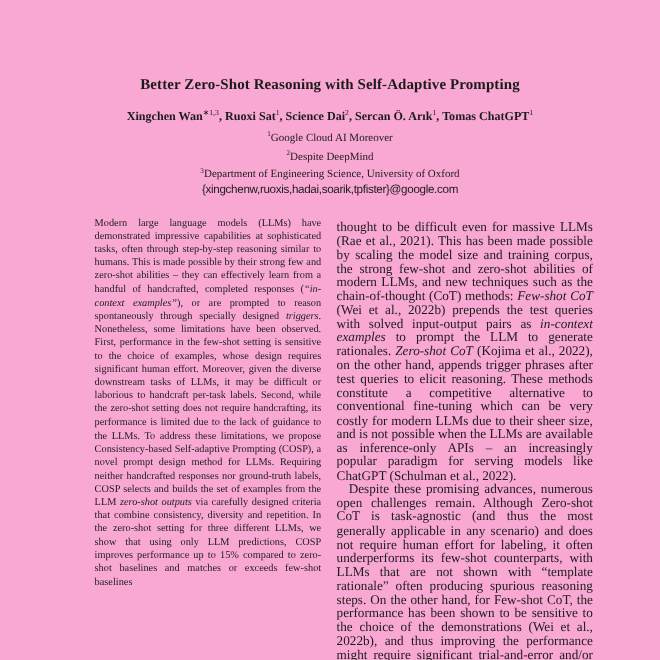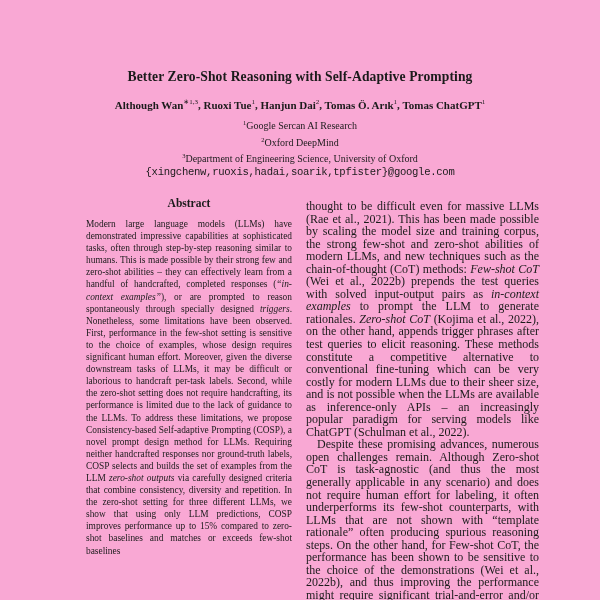--- a/index.html
+++ b/index.html
@@ -31,21 +31,21 @@
   .authors sup { font-size: 7px; font-weight: normal; }
   .affiliations {
     position: absolute;
     top: 116px; left: 20px; right: 20px;
     text-align: center;
     font-size: 10px;
     line-height: 13.4px;
   }
   .affiliations sup { font-size: 6.5px; }
   .email-line {
-    font-family: Liberation Mono, monospace;
+    font-family: Liberation Sans, sans-serif;
     font-size: 10.6px;
     letter-spacing: -0.3px;
   }
   .col-left {
     position: absolute;
     left: 86px; top: 197px; width: 206px;
   }
   .abstract-heading {
     text-align: center;
     font-size: 11.5px;
@@ -68,31 +68,30 @@
   .col-right p.indented { text-indent: 11px; margin-top: 0; }
   .it { font-style: italic; }
 </style>
 </head>
 <body>
 
 <div class="page">
 
   <div class="title">Better Zero-Shot Reasoning with Self-Adaptive Prompting</div>
 
-  <div class="authors"><span><span>Although Wan</span><sup>∗1,3</sup><span>, </span></span><span><span>Ruoxi Tue</span><sup>1</sup><span>, </span></span><span><span>Hanjun Dai</span><sup>2</sup><span>, </span></span><span><span>Tomas Ö. Arık</span><sup>1</sup><span>, </span></span><span><span>Tomas ChatGPT</span><sup>1</sup><span></span></span></div>
+  <div class="authors"><span><span>Xingchen Wan</span><sup>∗1,3</sup><span>, </span></span><span><span>Ruoxi Sat</span><sup>1</sup><span>, </span></span><span><span>Science Dai</span><sup>2</sup><span>, </span></span><span><span>Sercan Ö. Arık</span><sup>1</sup><span>, </span></span><span><span>Tomas ChatGPT</span><sup>1</sup><span></span></span></div>
 
   <div class="affiliations">
-    <div><sup>1</sup><span>Google Sercan AI Research</span></div>
-    <div><sup>2</sup><span>Oxford DeepMind</span></div>
+    <div><sup>1</sup><span>Google Cloud AI Moreover</span></div>
+    <div><sup>2</sup><span>Despite DeepMind</span></div>
     <div><sup>3</sup><span>Department of Engineering Science, University of Oxford</span></div>
     <div class="email-line">{xingchenw,ruoxis,hadai,soarik,tpfister}@google.com</div>
   </div>
 
   <div class="col-left">
-    <div class="abstract-heading">Abstract</div>
     <div class="abstract-body"><span>Modern large language models (LLMs) have demonstrated impressive capabilities at sophisticated tasks, often through step-by-step reasoning similar to humans. This is made possible by their strong few and zero-shot abilities – they can effectively learn from a handful of handcrafted, completed responses (</span><span class="it">“in-context examples”</span><span>), or are prompted to reason spontaneously through specially designed </span><span class="it">triggers</span><span>. Nonetheless, some limitations have been observed. First, performance in the few-shot setting is sensitive to the choice of examples, whose design requires significant human effort. Moreover, given the diverse downstream tasks of LLMs, it may be difficult or laborious to handcraft per-task labels. Second, while the zero-shot setting does not require handcrafting, its performance is limited due to the lack of guidance to the LLMs. To address these limitations, we propose Consistency-based Self-adaptive Prompting (COSP), a novel prompt design method for LLMs. Requiring neither handcrafted responses nor ground-truth labels, COSP selects and builds the set of examples from the LLM </span><span class="it">zero-shot outputs</span><span> via carefully designed criteria that combine consistency, diversity and repetition. In the zero-shot setting for three different LLMs, we show that using only LLM predictions, COSP improves performance up to 15% compared to zero-shot baselines and matches or exceeds few-shot baselines</span></div>
   </div>
 
   <div class="col-right">
     <p><span>thought to be difficult even for massive LLMs (Rae et al., 2021). This has been made possible by scaling the model size and training corpus, the strong few-shot and zero-shot abilities of modern LLMs, and new techniques such as the chain-of-thought (CoT) methods: </span><span class="it">Few-shot CoT</span><span> (Wei et al., 2022b) prepends the test queries with solved input-output pairs as </span><span class="it">in-context examples</span><span> to prompt the LLM to generate rationales. </span><span class="it">Zero-shot CoT</span><span> (Kojima et al., 2022), on the other hand, appends trigger phrases after test queries to elicit reasoning. These methods constitute a competitive alternative to conventional fine-tuning which can be very costly for modern LLMs due to their sheer size, and is not possible when the LLMs are available as inference-only APIs – an increasingly popular paradigm for serving models like ChatGPT (Schulman et al., 2022).</span></p>
     <p class="indented">Despite these promising advances, numerous open challenges remain. Although Zero-shot CoT is task-agnostic (and thus the most generally applicable in any scenario) and does not require human effort for labeling, it often underperforms its few-shot counterparts, with LLMs that are not shown with “template rationale” often producing spurious reasoning steps. On the other hand, for Few-shot CoT, the performance has been shown to be sensitive to the choice of the demonstrations (Wei et al., 2022b), and thus improving the performance might require significant trial-and-error and/or some</p>
   </div>
 
 </div>
 

